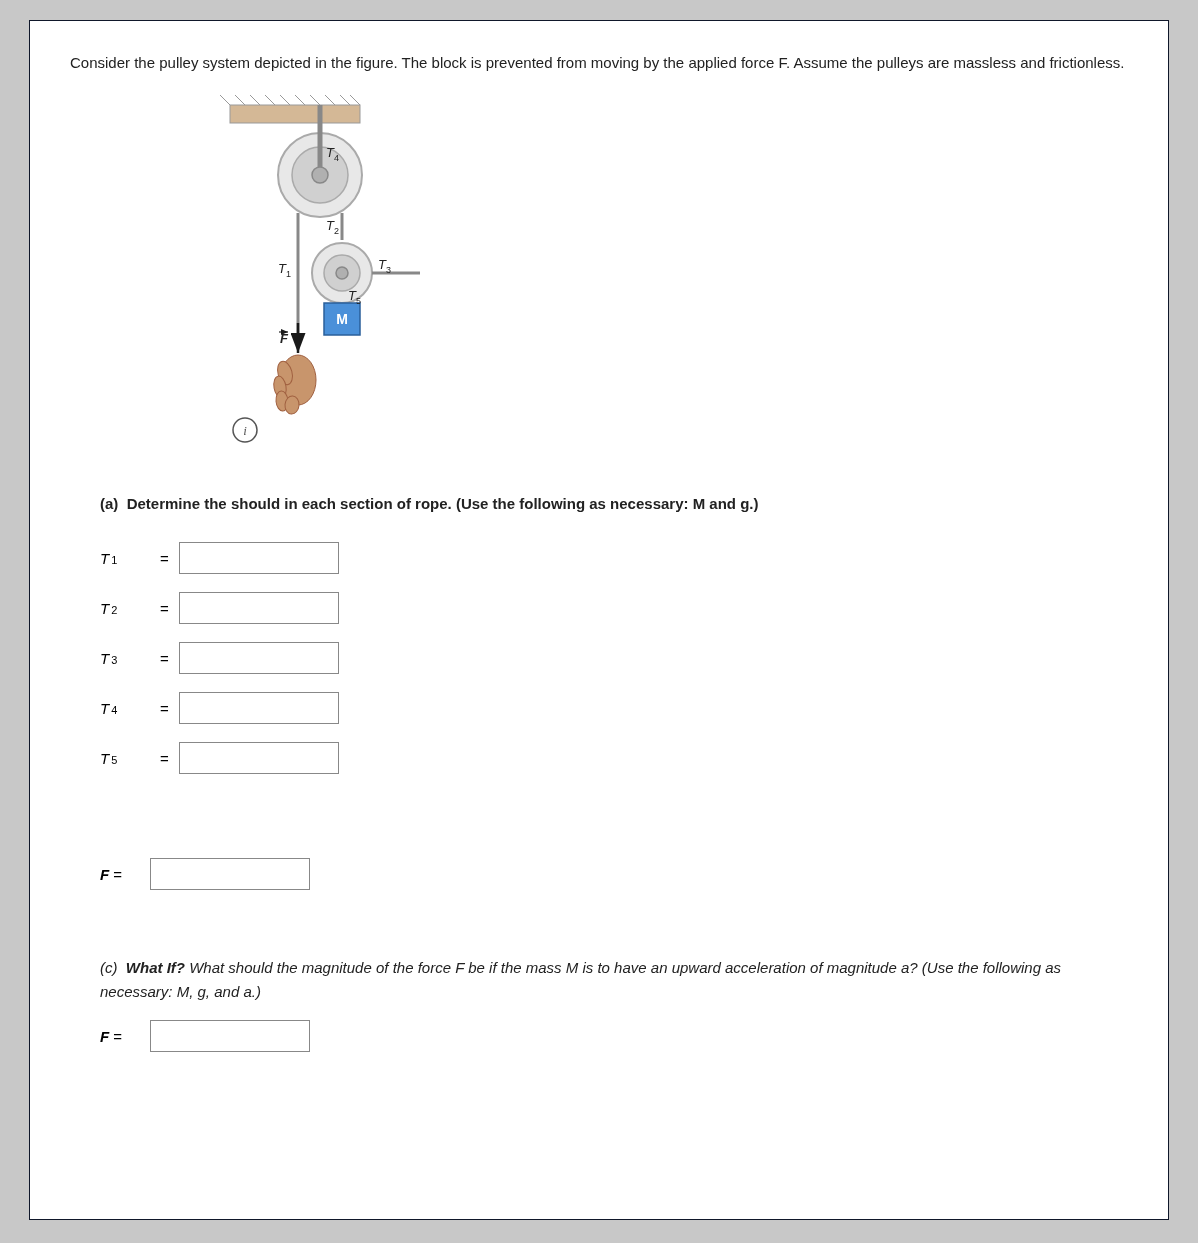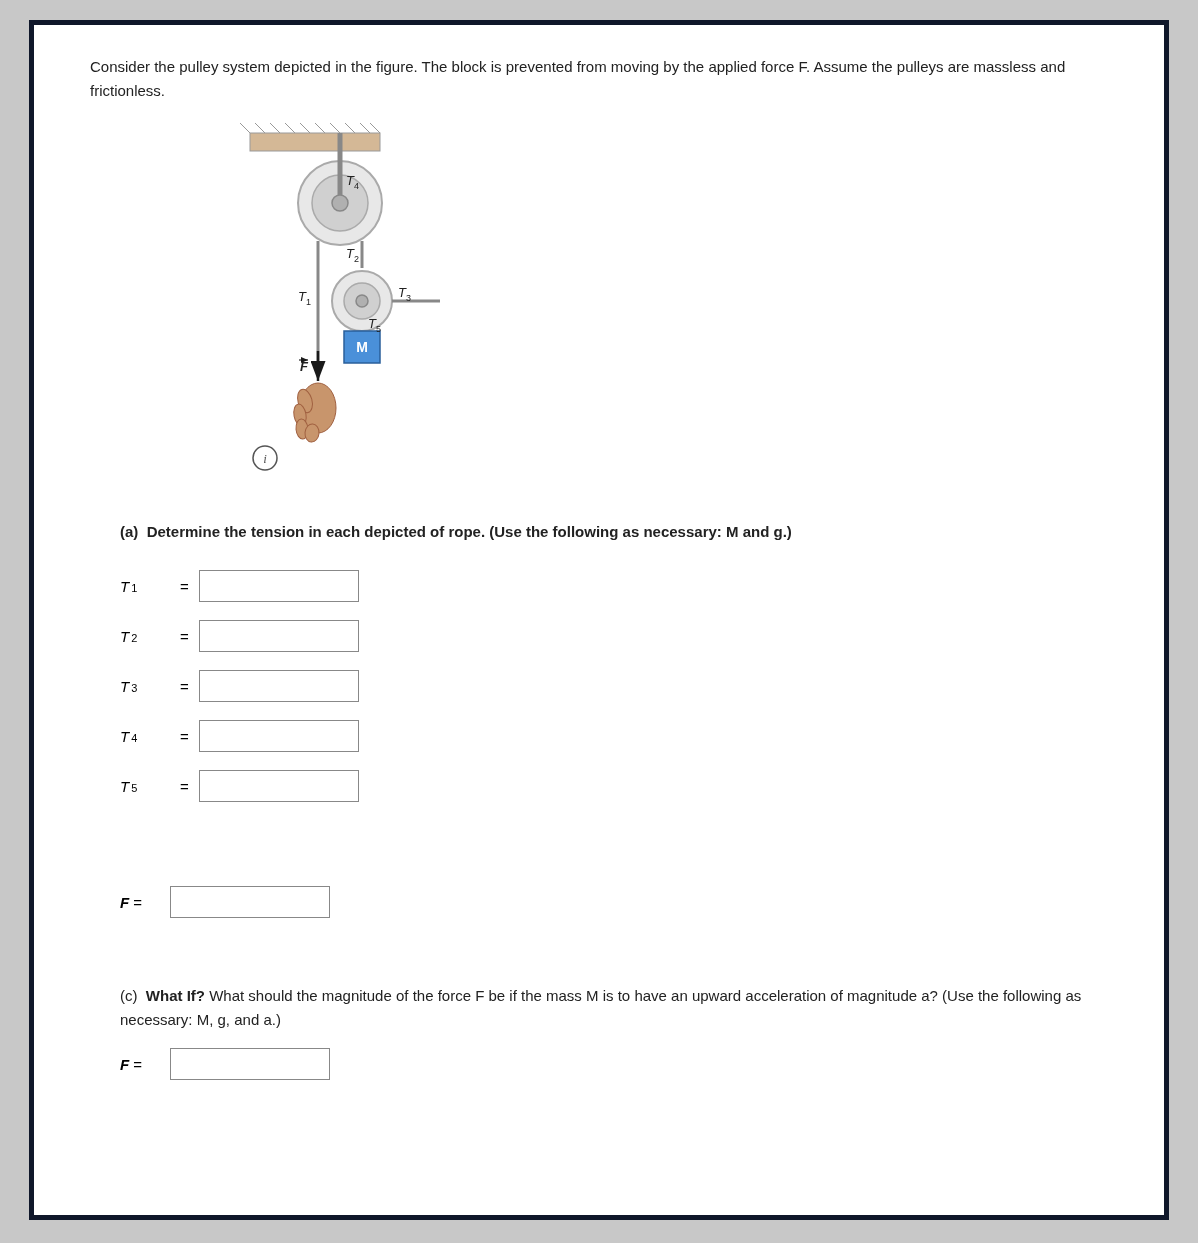--- a/index.html
+++ b/index.html
@@ -9,22 +9,22 @@
       justify-content: center;
       align-items: flex-start;
       min-height: 100vh;
       padding: 20px;
       font-family: Arial, sans-serif;
     }
     .page-container {
       background: #ffffff;
       width: 1140px;
       min-height: 1200px;
-      padding: 30px 56px;
-      border: 5px solid #0f172a;
+      padding: 30px 40px;
+      border: 1px solid #0f172a;
     }
     .problem-text {
       font-size: 15px;
       line-height: 1.6;
       color: #222;
       margin-bottom: 20px;
     }
     .figure-area {
       display: flex;
       justify-content: flex-start;
@@ -77,20 +77,21 @@
       width: 40px;
     }
     .section-divider {
       height: 18px;
     }
     .part-c-text {
       font-size: 15px;
       line-height: 1.6;
       color: #222;
       margin-bottom: 16px;
+      font-style: italic;
     }
   </style>
 </head>
 <body>
 
 <div class="page-container">
 
   <div class="problem-text">
     <span>Consider the pulley system depicted in the figure. The block is prevented from moving by the applied force F. Assume the pulleys are massless and frictionless.</span>
   </div>
@@ -173,21 +174,21 @@
 
         <circle cx="115" cy="335" r="12" fill="none" stroke="#555" stroke-width="1.5"></circle>
         <text x="115" y="340" text-anchor="middle" font-size="13" font-style="italic" font-family="serif" fill="#555">i</text>
       </svg>
     </div>
   </div>
 
   <div class="qa-section">
     <div class="part-label">
       <span>(a)</span>&nbsp;
-      <span>Determine the tension in each depicted of rope. (Use the following as necessary: M and g.)</span>
+      <span>Determine the should in each section of rope. (Use the following as necessary: M and g.)</span>
     </div>
     <div class="section-divider"></div>
 
     <div class="tension-row">
       <div class="tension-label">
         <span style="font-style:italic;">T</span>
           <sub>1</sub>
       </div>
       <span class="equals">=</span>
       <input class="answer-input" type="text" value="" style="">

